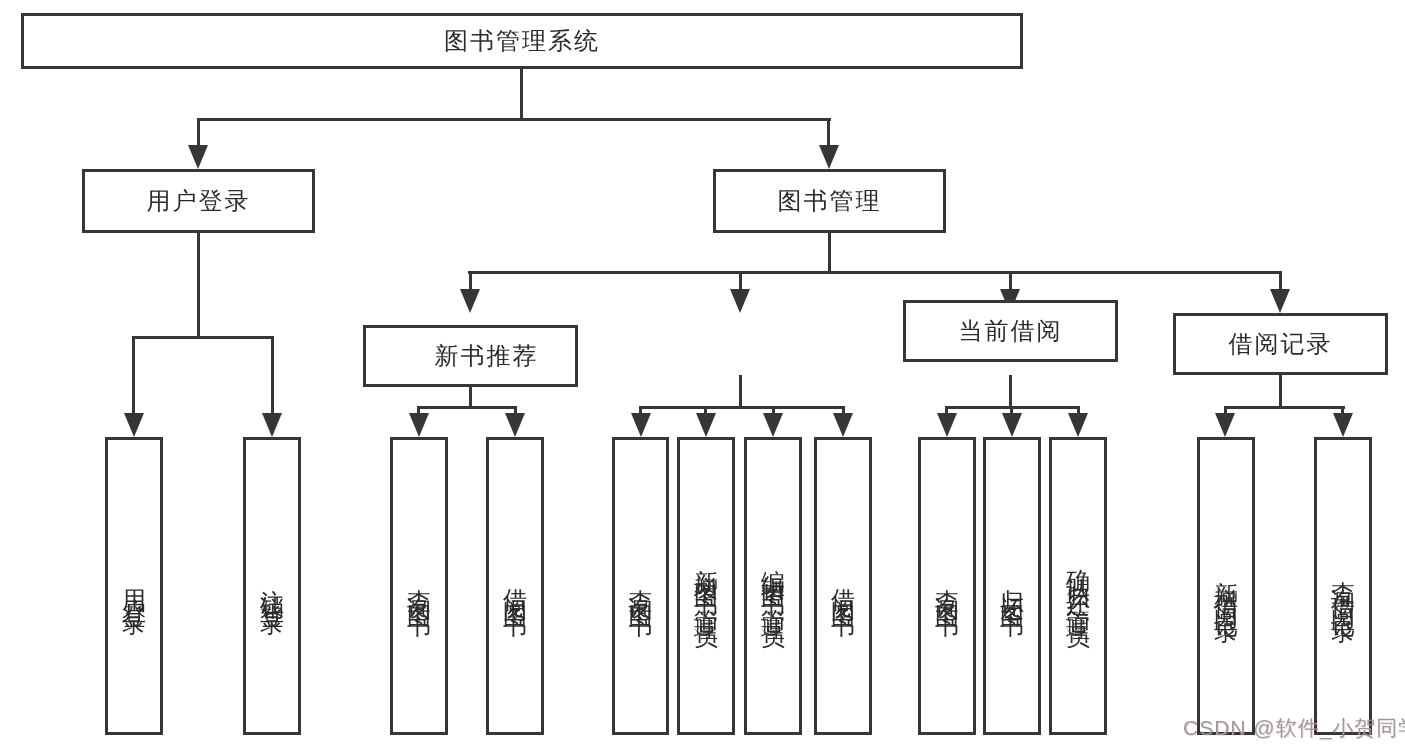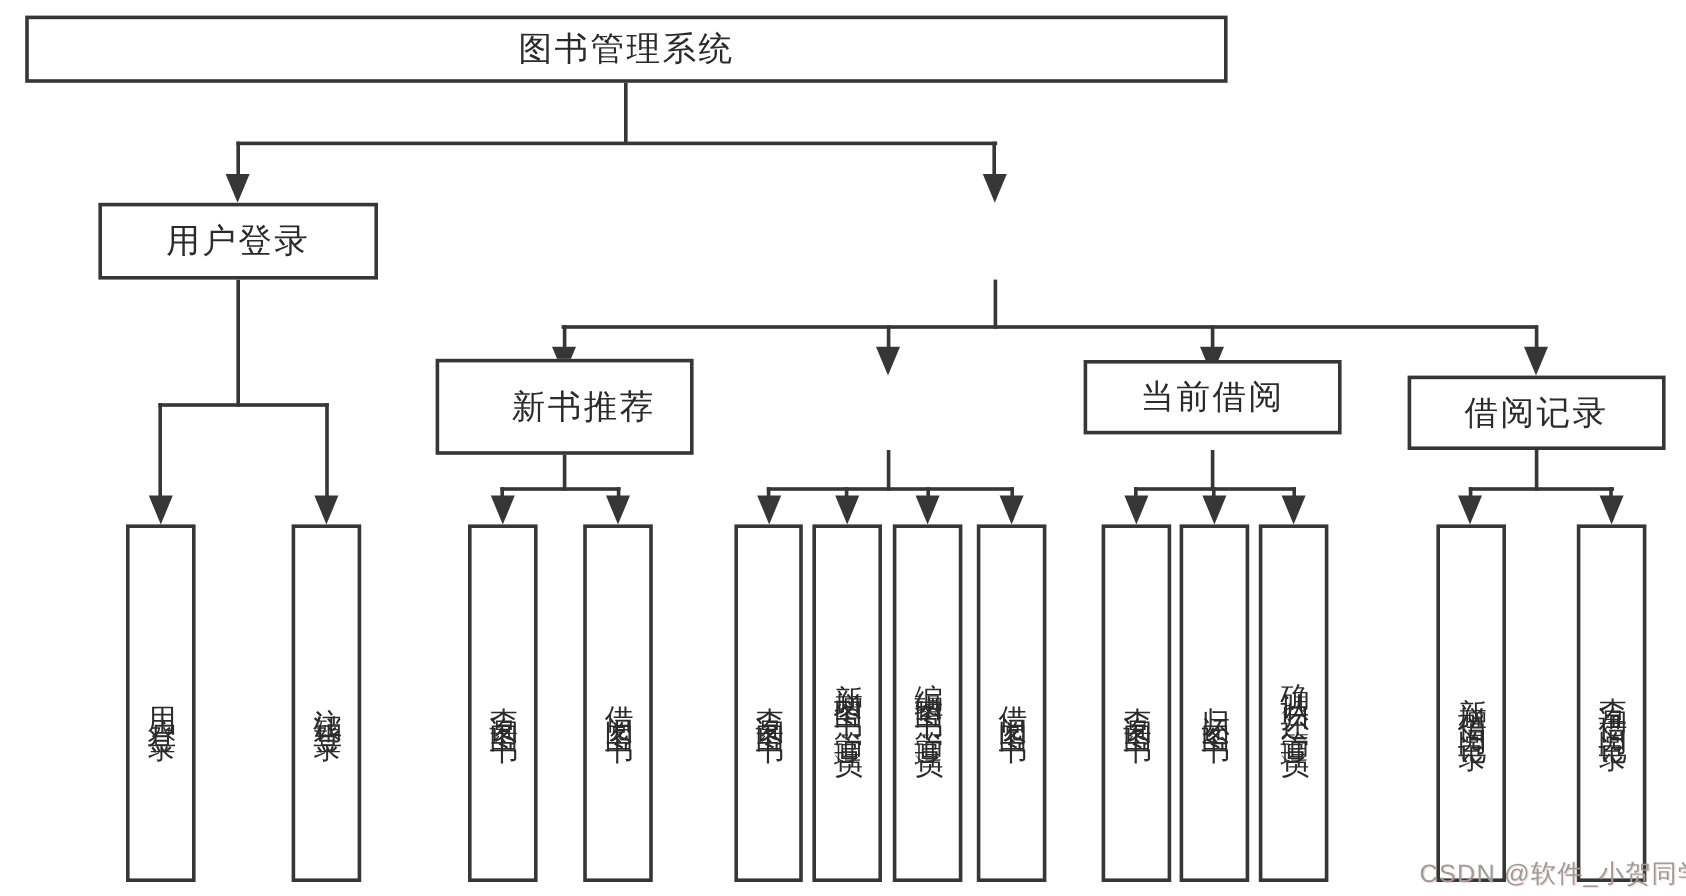--- a/index.html
+++ b/index.html
@@ -15,21 +15,21 @@
     position:absolute;
     border:3px solid #363636;
     background:#ffffff;
     box-sizing:border-box;
     display:flex;
     align-items:center;
     justify-content:center;
     color:#2b2b2b;
   }
   .hbox{
-    font-size:28px;
+    font-size:24px;
     letter-spacing:2px;
     white-space:nowrap;
   }
   .vbox{
     writing-mode:vertical-rl;
     text-orientation:mixed;
     font-size:24px;
     letter-spacing:8px;
     line-height:1;
   }
@@ -114,22 +114,23 @@
   <div class="line" style="left:1279px;top:375px;width:3px;height:34px;"></div>
   <div class="line" style="left:1224px;top:406px;width:121px;height:3px;"></div>
   <div class="line" style="left:1224px;top:406px;width:3px;height:12px;"></div>
   <div class="line" style="left:1341px;top:406px;width:3px;height:12px;"></div>
   <div class="arrow" style="left:1215px;top:413px;"></div>
   <div class="arrow" style="left:1333px;top:413px;"></div>
 
   <div class="box hbox" style="left:21px;top:13px;width:1002px;height:56px;">图书管理系统</div>
 
   <div class="box hbox" style="left:82px;top:169px;width:233px;height:64px;">用户登录</div>
+  <div class="box hbox" style="left:713px;top:169px;width:233px;height:64px;">图书管理</div>
 
-  <div class="box hbox" style="left:363px;top:299px;width:215px;height:80px;padding-left:32px;">新书推荐</div>
+  <div class="box hbox" style="left:363px;top:325px;width:215px;height:62px;padding-left:32px;">新书推荐</div>
   <div class="box hbox" style="left:903px;top:300px;width:215px;height:62px;">当前借阅</div>
   <div class="box hbox" style="left:1173px;top:313px;width:215px;height:62px;">借阅记录</div>
 
   <div class="box vbox" style="left:105px;top:437px;width:58px;height:298px;">用户登录</div>
   <div class="box vbox" style="left:243px;top:437px;width:58px;height:298px;">注销登录</div>
 
   <div class="box vbox" style="left:390px;top:437px;width:58px;height:298px;">查询图书</div>
   <div class="box vbox" style="left:486px;top:437px;width:58px;height:298px;">借阅图书</div>
 
   <div class="box vbox" style="left:612px;top:437px;width:57px;height:298px;">查询图书</div>

